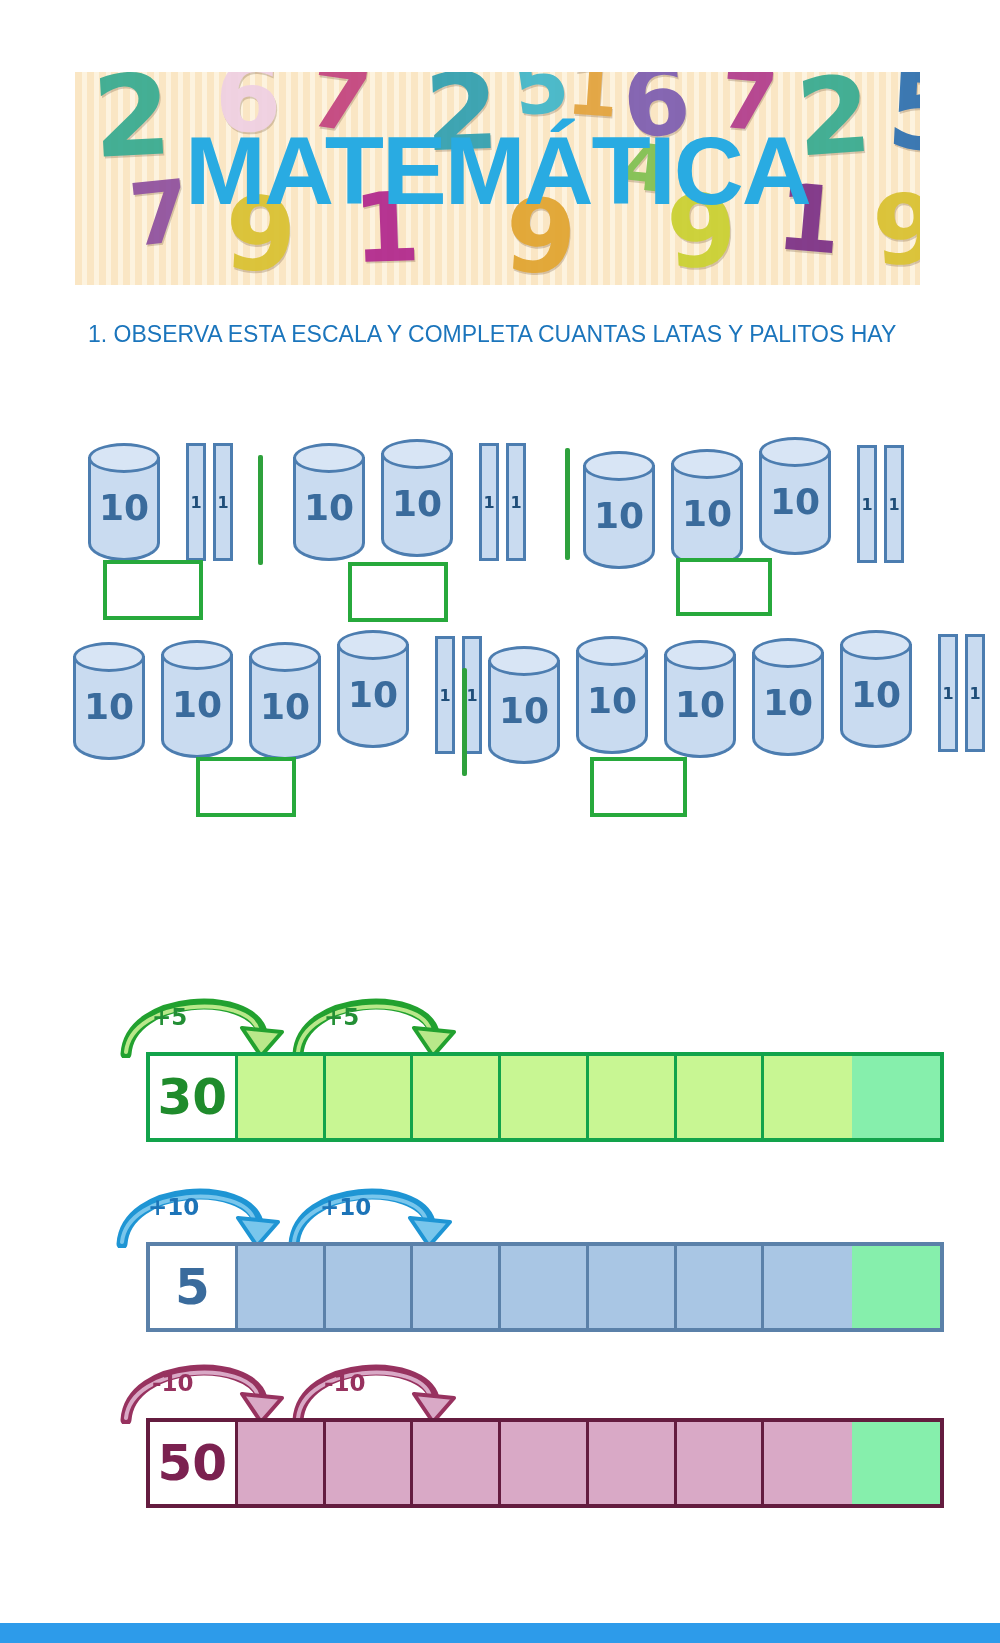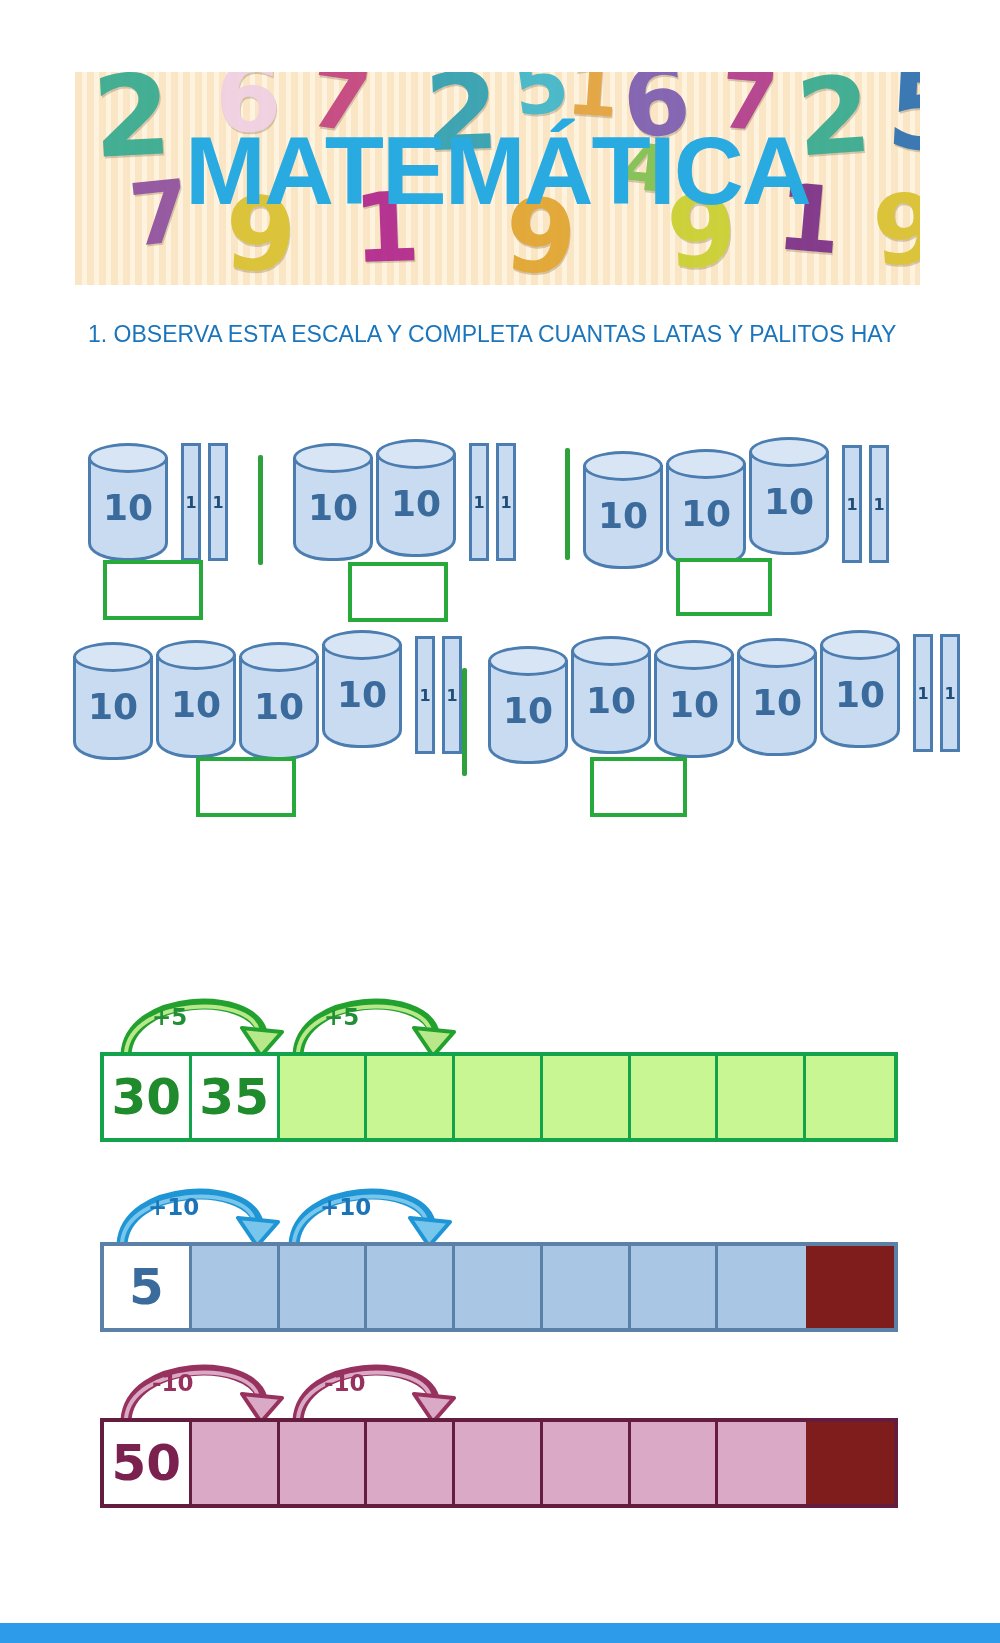--- a/index.html
+++ b/index.html
@@ -14,37 +14,37 @@
   .banner-title{position:absolute;left:0;top:50px;width:100%;text-align:center;
                 font-family:"Liberation Sans",sans-serif;font-weight:bold;font-size:97px;
                 letter-spacing:-2px;line-height:1;white-space:nowrap;}
 
   
   .ex-title{position:absolute;color:#1b75bc;font-size:23px;font-weight:normal;
             letter-spacing:0px;line-height:29px;white-space:nowrap;}
 
   
   .group{position:absolute;display:flex;align-items:flex-start;}
-  .can{position:relative;width:80px;height:118px;flex:0 0 auto;margin-right:3px;}
+  .can{position:relative;width:72px;height:118px;flex:0 0 auto;margin-right:16px;}
   .can-body{position:absolute;left:0;right:0;top:14px;bottom:0;background:#c9dbf0;
             border:3px solid #4c7db0;border-top:none;border-radius:0 0 36px 36px/0 0 18px 18px;
             box-sizing:border-box;}
   .can-top{position:absolute;left:0;right:0;top:0;height:30px;background:#d8e5f5;
            border:3px solid #4c7db0;border-radius:50%;box-sizing:border-box;}
   .can-label{position:absolute;left:0;width:100%;top:44px;text-align:center;
              font-family:"DejaVu Sans",sans-serif;font-weight:bold;font-size:36px;color:#3a6b9c;}
   .stick{position:relative;width:20px;height:118px;background:#c9dbf0;border:3px solid #4c7db0;
          box-sizing:border-box;flex:0 0 auto;display:flex;align-items:center;justify-content:center;}
   .stick-label{font-family:"DejaVu Sans",sans-serif;font-weight:bold;font-size:16px;color:#1f4e79;}
   .divider{position:absolute;width:5px;background:#2ea13c;border-radius:2px;}
   .answer-box{position:absolute;background:#ffffff;border:4px solid #27a93c;box-sizing:border-box;}
 
   
   .scale-strip{position:absolute;display:grid;grid-template-columns:repeat(9,1fr);
-               box-sizing:border-box;background:#7f1d1d;}
+               box-sizing:border-box;background:#86efac;margin-left:46px;}
   .scale-cell{display:flex;align-items:center;justify-content:center;box-sizing:border-box;}
   .cell-num{font-family:"DejaVu Sans",sans-serif;font-weight:bold;font-size:50px;line-height:1;}
   .arcs{position:absolute;width:370px;height:68px;}
   .arc-label{position:absolute;font-family:"DejaVu Sans",sans-serif;font-weight:bold;
              font-size:23px;line-height:1;}
 
   .footer-bar{position:absolute;left:0;right:0;bottom:0;height:20px;}
 </style>
 </head>
 <body>
@@ -216,23 +216,20 @@
        </g>
        <polygon points="134,38 174,42 153,66" fill="#b9e88a" stroke="#22a12f" stroke-width="4" stroke-linejoin="round"></polygon>
        <polygon points="306,38 346,42 325,66" fill="#b9e88a" stroke="#22a12f" stroke-width="4" stroke-linejoin="round"></polygon>
      </svg>
      <span class="arc-label" style="left:44px;top:16px;color:#238f35;">+5</span>
      <span class="arc-label" style="left:216px;top:16px;color:#238f35;">+5</span></div>
       <div class="scale-strip" style="left: 100px; top: 1052px; width: 798px; height: 90px; border: 4px solid rgb(18, 163, 75);">
         <div class="scale-cell" style="background: rgb(255, 255, 255); border-right: 3px solid rgb(18, 163, 75);">
           <span class="cell-num" style="color: rgb(31, 139, 44);">30</span>
         </div>
-        <div class="scale-cell" style="background: rgb(255, 255, 255); border-right: 3px solid rgb(18, 163, 75);">
-          <span class="cell-num" style="color: rgb(31, 139, 44);">35</span>
-        </div>
         <div class="scale-cell" style="background: rgb(200, 246, 147); border-right: 3px solid rgb(18, 163, 75);">
           <span class="cell-num" style="color: rgb(31, 139, 44);"></span>
         </div>
         <div class="scale-cell" style="background: rgb(200, 246, 147); border-right: 3px solid rgb(18, 163, 75);">
           <span class="cell-num" style="color: rgb(31, 139, 44);"></span>
         </div>
         <div class="scale-cell" style="background: rgb(200, 246, 147); border-right: 3px solid rgb(18, 163, 75);">
           <span class="cell-num" style="color: rgb(31, 139, 44);"></span>
         </div>
         <div class="scale-cell" style="background: rgb(200, 246, 147); border-right: 3px solid rgb(18, 163, 75);">

